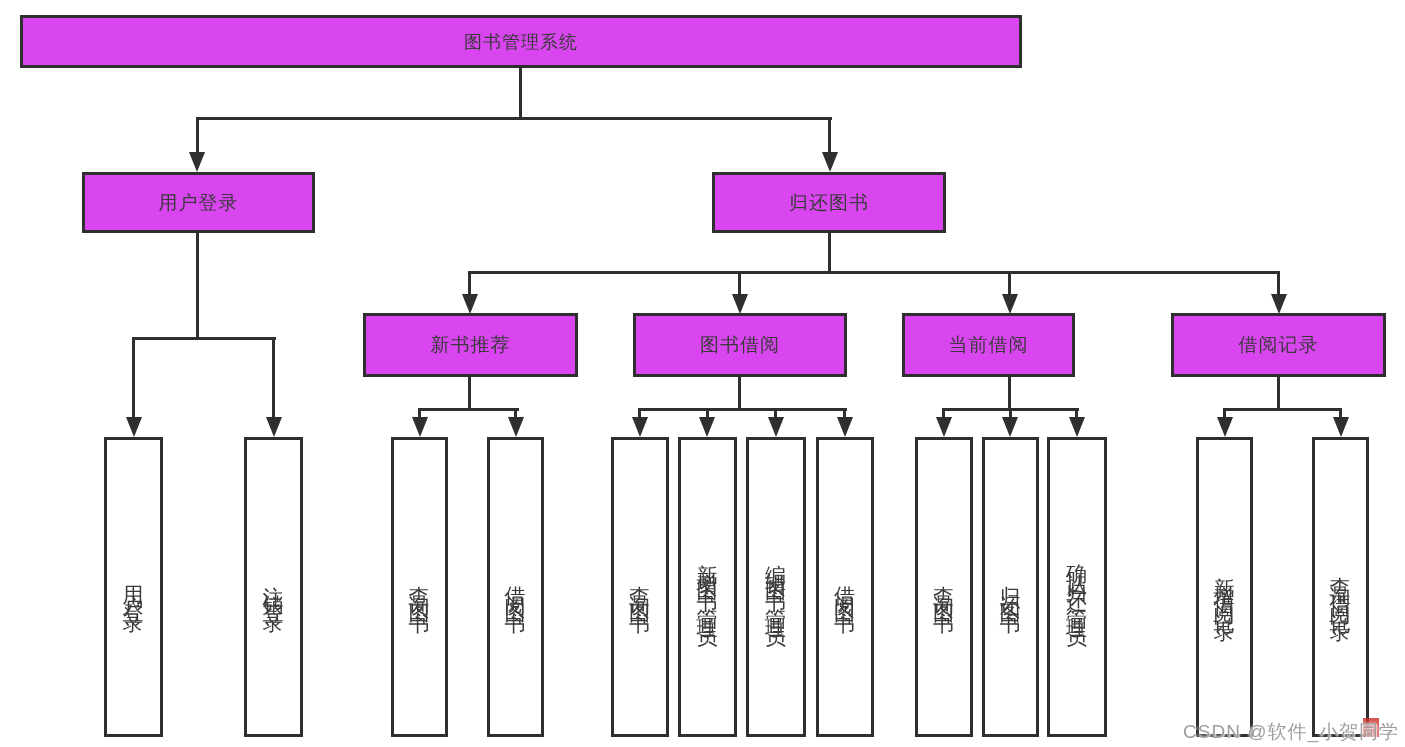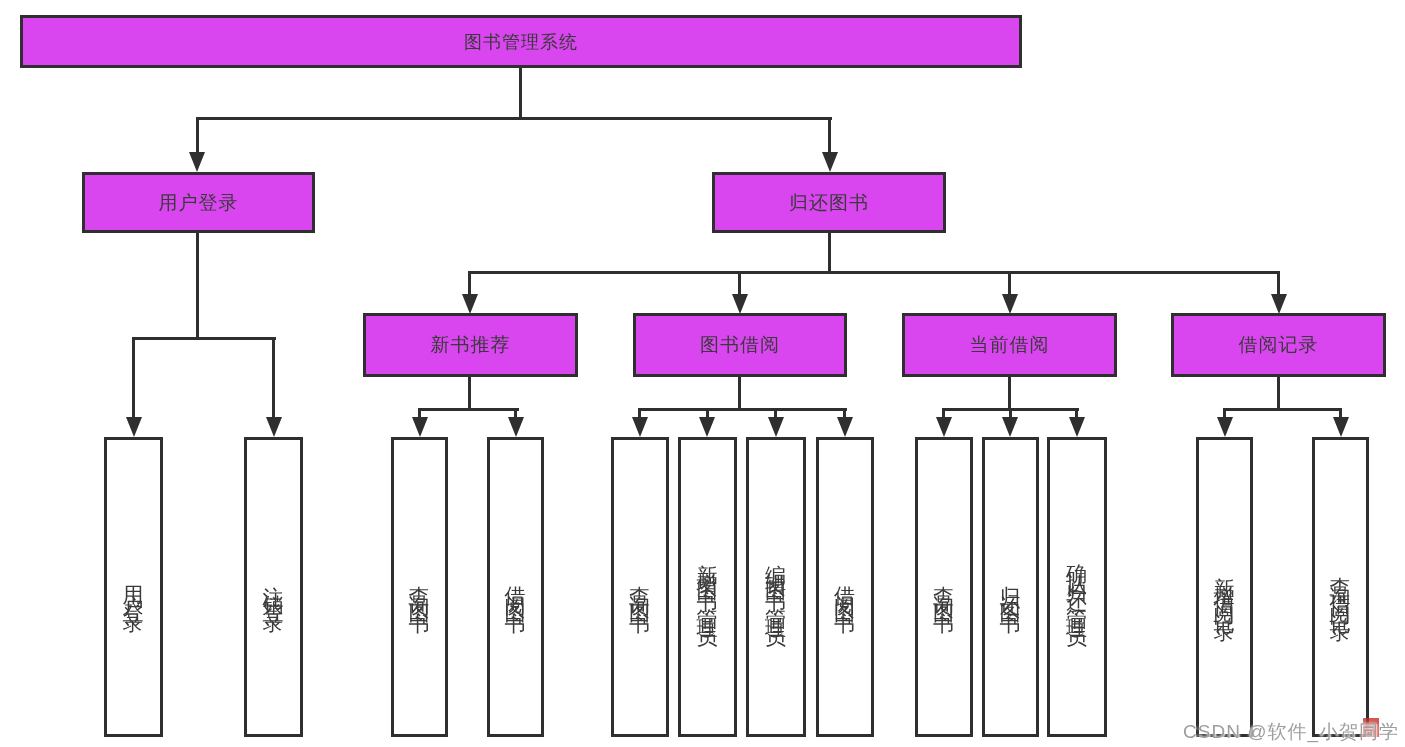--- a/index.html
+++ b/index.html
@@ -72,21 +72,21 @@
   <div class="ah" style="left:462px;top:294px;"></div>
   <div class="vl" style="left:738px;top:271px;height:23px;"></div>
   <div class="ah" style="left:732px;top:294px;"></div>
   <div class="vl" style="left:1008px;top:271px;height:23px;"></div>
   <div class="ah" style="left:1002px;top:294px;"></div>
   <div class="vl" style="left:1277px;top:271px;height:23px;"></div>
   <div class="ah" style="left:1271px;top:294px;"></div>
 
   <div class="box" style="left:633px;top:313px;width:214px;height:64px;">图书借阅</div>
   <div class="box" style="left:363px;top:313px;width:215px;height:64px;">新书推荐</div>
-  <div class="box" style="left:902px;top:313px;width:215px;height:64px;">当前借阅</div>
+  <div class="box" style="left:902px;top:313px;width:173px;height:64px;">当前借阅</div>
   <div class="box" style="left:1171px;top:313px;width:215px;height:64px;">借阅记录</div>
 
   <div class="vl" style="left:468px;top:377px;height:34px;"></div>
   <div class="hl" style="left:418px;top:408px;width:101px;"></div>
   <div class="vl" style="left:418px;top:408px;height:10px;"></div>
   <div class="ah" style="left:412px;top:417px;"></div>
   <div class="vl" style="left:514px;top:408px;height:10px;"></div>
   <div class="ah" style="left:508px;top:417px;"></div>
 
   <div class="vl" style="left:738px;top:377px;height:34px;"></div>

